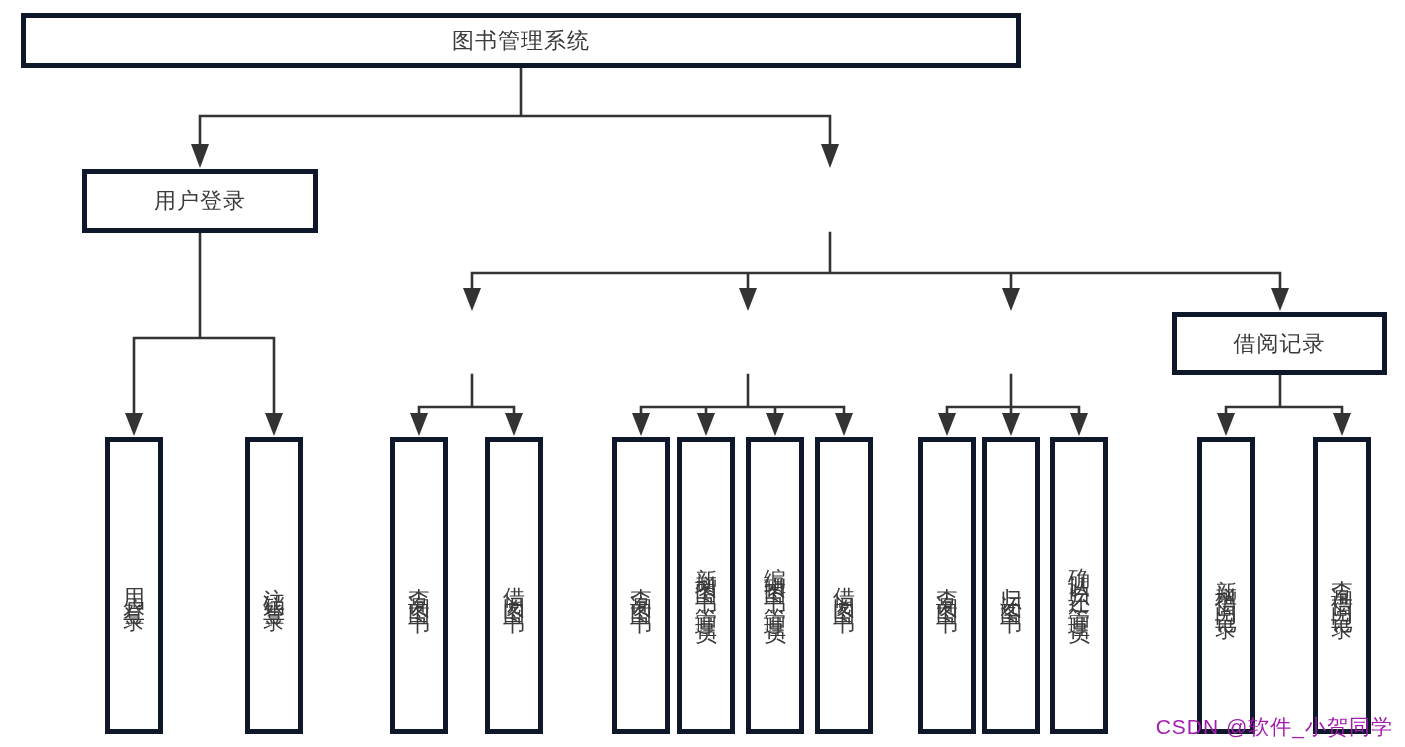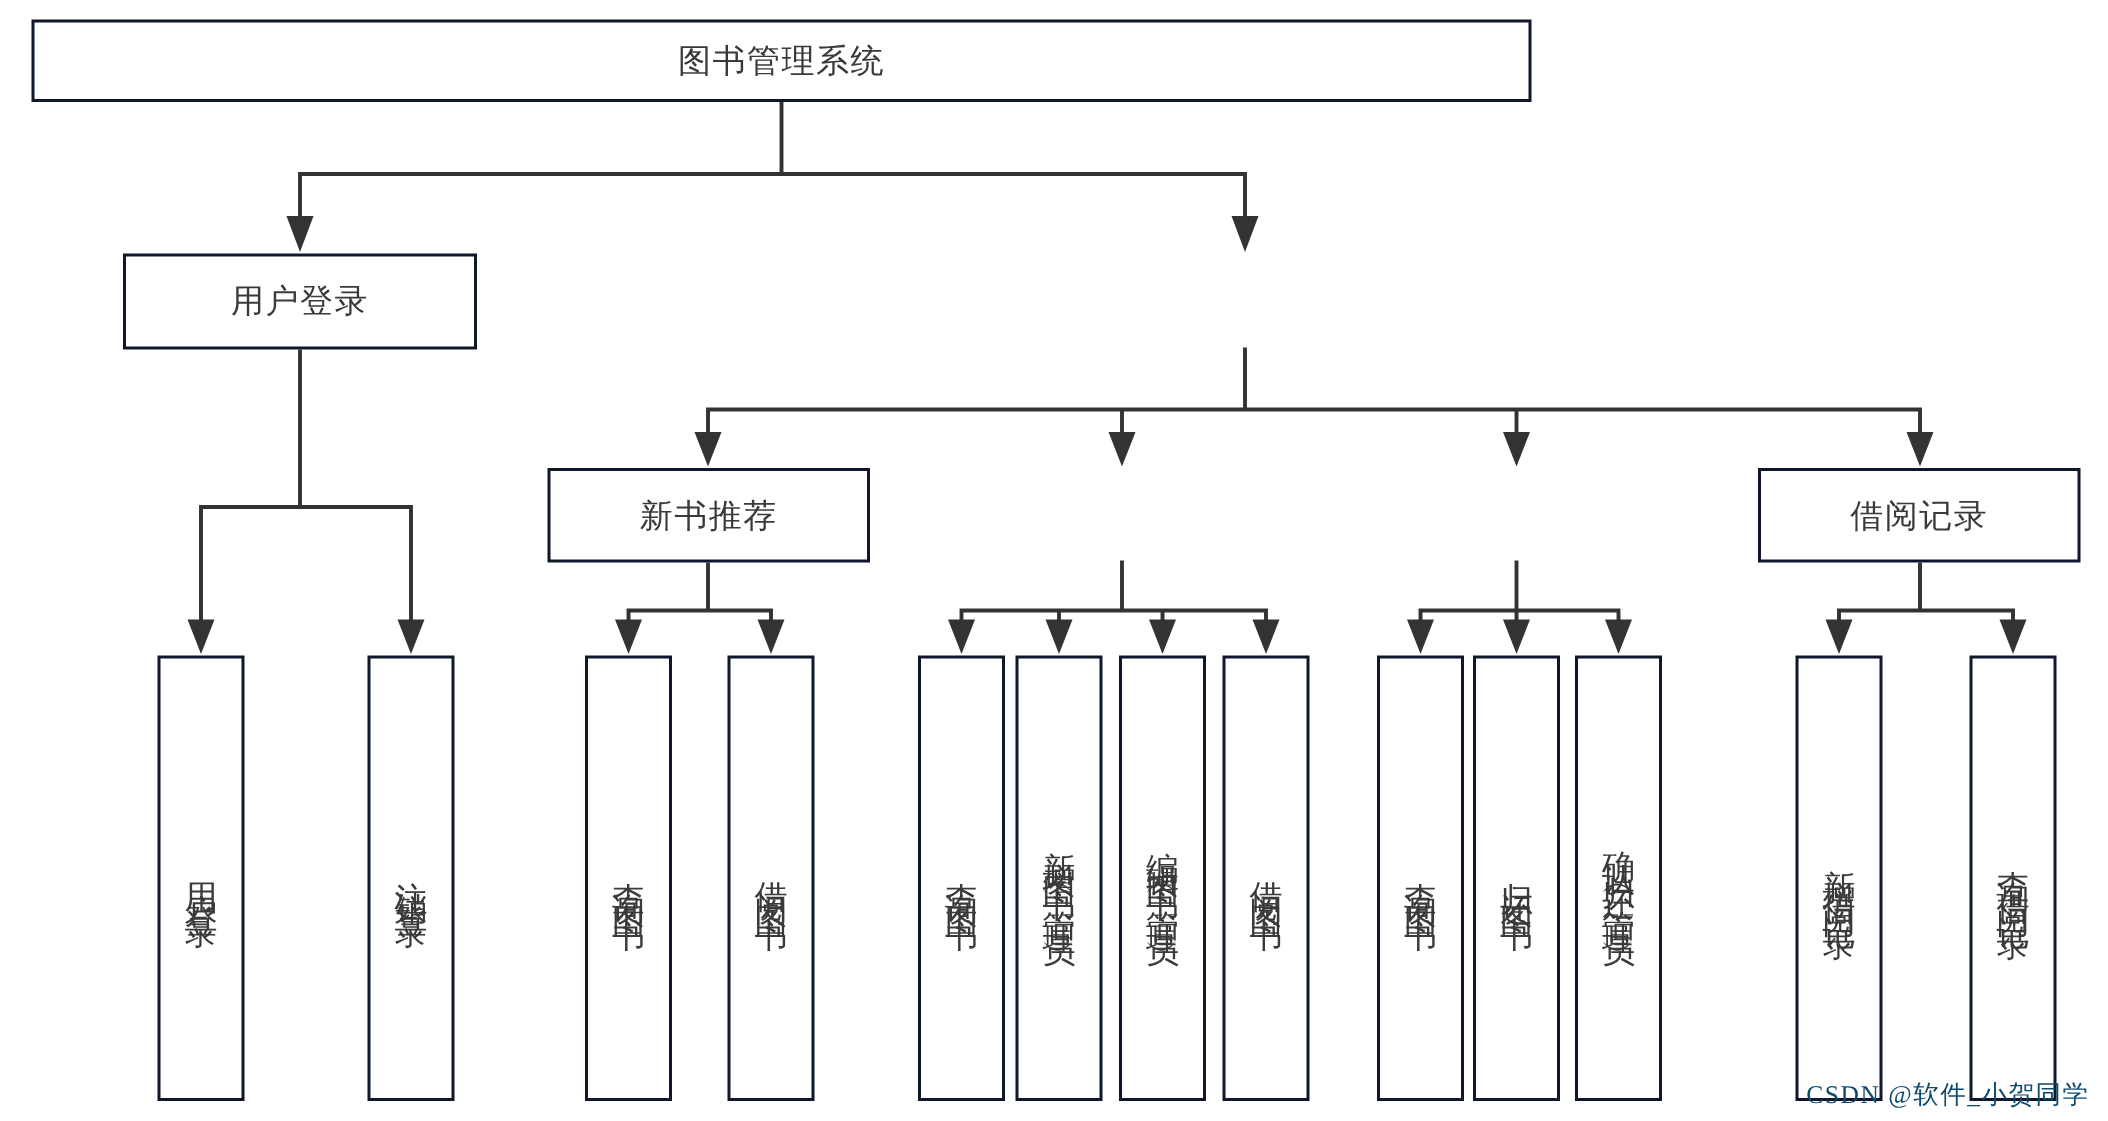--- a/index.html
+++ b/index.html
@@ -8,21 +8,21 @@
     background: #ffffff;
     font-family: "Liberation Sans", "DejaVu Sans", sans-serif;
     position: relative;
     overflow: hidden;
   }
   #canvas { position: absolute; left: 0; top: 0; width: 1405px; height: 747px; }
   #connectors { position: absolute; left: 0; top: 0; pointer-events: none; }
   .node {
     position: absolute;
     box-sizing: border-box;
-    border: 2px solid #0f172a;
+    border: 5px solid #0f172a;
     background: #ffffff;
     display: flex;
     align-items: center;
     justify-content: center;
     color: #3a3a3a;
   }
   .node.h .lbl {
     font-size: 22px;
     letter-spacing: 1px;
     white-space: nowrap;
@@ -31,25 +31,24 @@
     writing-mode: vertical-rl;
     text-orientation: mixed;
     font-size: 22px;
     letter-spacing: 8px;
     line-height: 1;
   }
   #watermark {
     position: absolute;
     right: 12px;
     bottom: 6px;
-    font-size: 17px;
-    color: #0c4a6e;
+    font-size: 21px;
+    color: #a21caf;
     letter-spacing: 1px;
     white-space: nowrap;
-    font-family: Liberation Serif, serif;
   }
 </style>
 </head>
 <body>
 
 <div id="canvas">
 
   <svg id="connectors" width="1405" height="747" viewBox="0 0 1405 747">
     <g stroke="#333333" stroke-width="2.6" fill="none" stroke-linecap="square">
       <path d="M521 68 V116 M200 116 H830 M200 116 V148 M830 116 V148"></path>
@@ -84,23 +83,20 @@
   </svg>
 
   <div class="node h" style="left:21px;top:13px;width:1000px;height:55px">
     <span class="lbl">图书管理系统</span>
   </div>
 
   <div class="node h" style="left:82px;top:169px;width:236px;height:64px">
     <span class="lbl">用户登录</span>
   </div>
 
-  <div class="node h" style="left:365px;top:312px;width:215px;height:63px">
-    <span class="lbl">新书推荐</span>
-  </div>
   <div class="node h" style="left:1172px;top:312px;width:215px;height:63px">
     <span class="lbl">借阅记录</span>
   </div>
 
   <div class="node v" style="left:105px;top:437px;width:58px;height:297px">
     <span class="lbl">用户登录</span>
   </div>
   <div class="node v" style="left:245px;top:437px;width:58px;height:297px">
     <span class="lbl">注销登录</span>
   </div>

